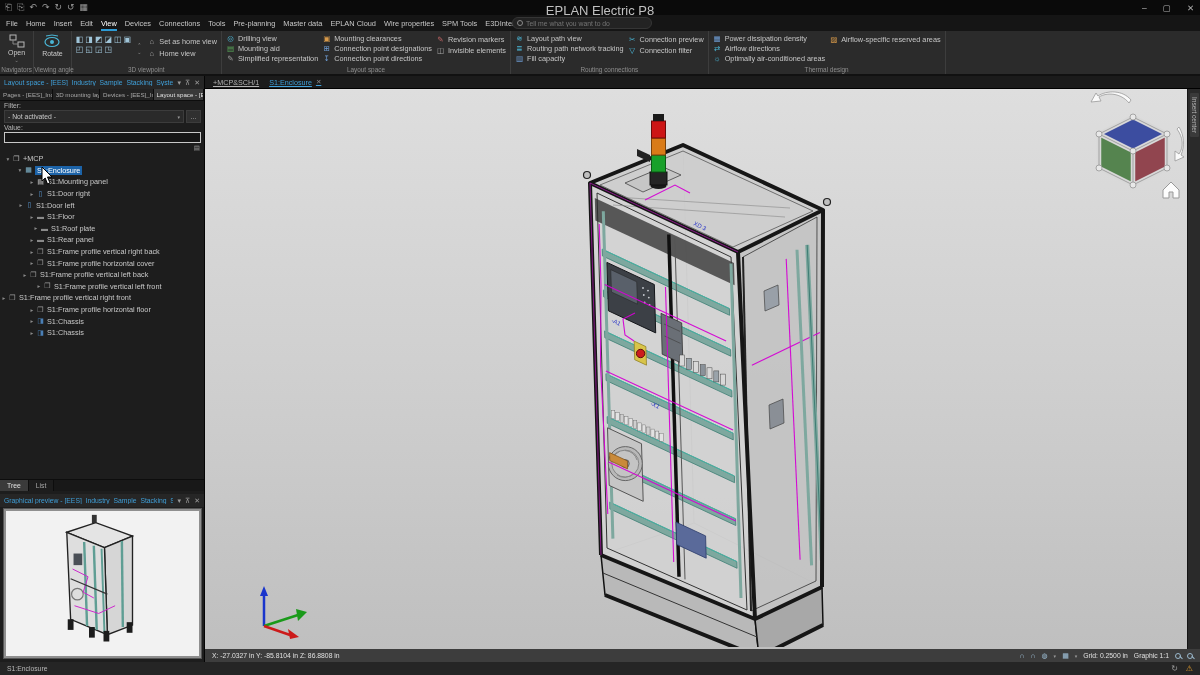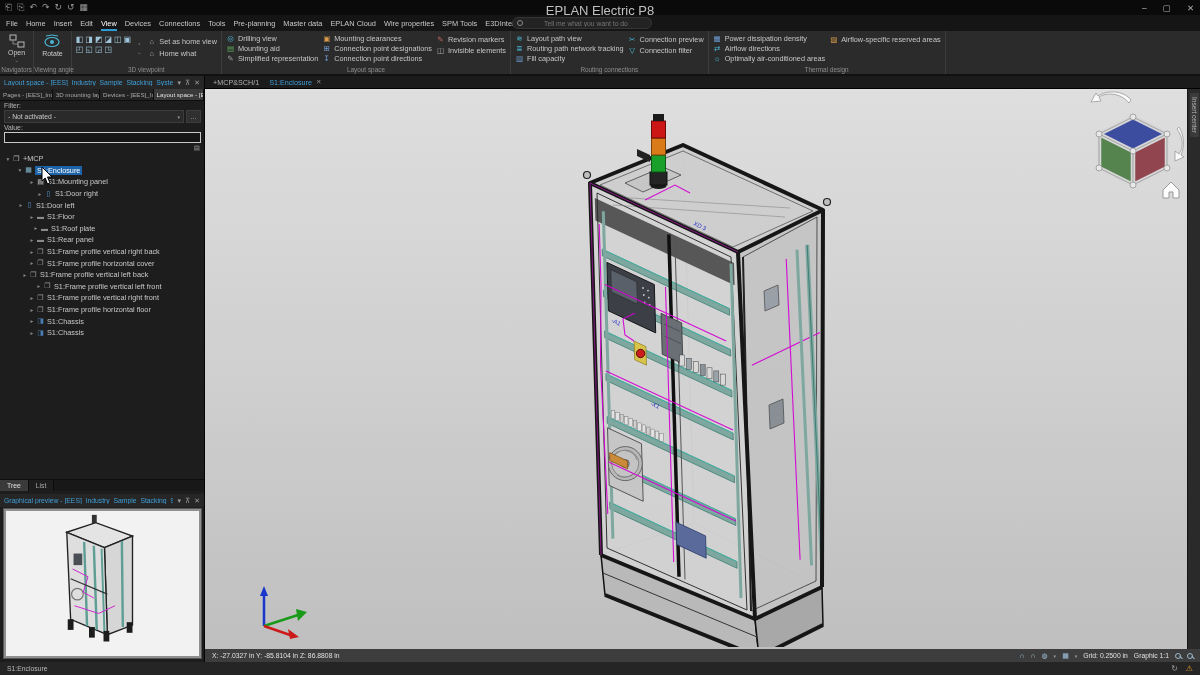--- a/index.html
+++ b/index.html
@@ -12,21 +12,21 @@
   .qa { position:absolute; left:5px; top:1px; display:flex; gap:5px; font-size:9px; color:#9a9a9a; }
   .qa span { line-height:13px; }
   .title-text { position:absolute; left:0; right:0; top:3px; text-align:center; font-size:13px; color:#c0c0c0; }
   .win-controls { position:absolute; right:6px; top:0; display:flex; gap:16px; font-size:8.5px; color:#b0b0b0; height:15px; align-items:center; }
 
   
   .menubar { position:absolute; left:0; top:15px; width:1200px; height:16px; background:#151515; display:flex; align-items:stretch; padding-left:2px; }
   .menu-item { font-size:7.4px; color:#c8c8c8; padding:0 4px; display:flex; align-items:center; position:relative; white-space:nowrap; }
   .menu-item.active { color:#fff; }
   .menu-item.active::after { content:""; position:absolute; left:4px; right:4px; bottom:0; height:2px; background:#2d9bd6; }
-  .tellme { position:absolute; left:512px; top:2px; width:140px; height:12px; background:#232323; border:1px solid #353535; border-radius:6px; display:flex; align-items:center; padding:1px 4px; gap:21px; }
+  .tellme { position:absolute; left:512px; top:2px; width:140px; height:12px; background:#232323; border:1px solid #353535; border-radius:6px; display:flex; align-items:center; padding:1px 4px; gap:3px; }
   .tellme .bulb { width:6px; height:6px; border:1px solid #8a8a8a; border-radius:50%; flex-shrink:0; }
   .tellme input { background:transparent; border:none; outline:none; color:#8a8a8a; font-size:6.8px; width:100%; font-family:"Liberation Sans",sans-serif; }
 
   
   .ribbon { position:absolute; left:0; top:31px; width:1200px; height:45px; background:#2b2b2b; border-bottom:2px solid #111; display:flex; }
   .rgroup { position:relative; height:100%; border-right:1px solid #3d3d3d; padding:3px 4px 11px; display:flex; gap:4px; flex-shrink:0; }
   .rgroup-label { position:absolute; bottom:1px; left:0; right:0; text-align:center; font-size:6.4px; color:#8d8d8d; white-space:nowrap; }
   .bigbtn { display:flex; flex-direction:column; align-items:center; justify-content:flex-start; font-size:7px; color:#cacaca; padding:0 4px; gap:1px; }
   .rcol { display:flex; flex-direction:column; gap:1px; }
   .rbtn { display:flex; align-items:center; gap:3px; font-size:7.3px; color:#c6c6c6; height:10px; white-space:nowrap; }
@@ -64,21 +64,21 @@
   .bottom-tabs { position:absolute; left:0; top:403px; width:100%; height:12px; background:#181818; display:flex; border-top:1px solid #0d0d0d; }
   .btab { font-size:6.8px; color:#a8a8a8; padding:0 7px; display:flex; align-items:center; border-right:1px solid #0d0d0d; background:#1d1d1d; }
   .btab.active { background:#3a3a3a; color:#e0e0e0; }
   .preview-head { position:absolute; left:0; top:418px; width:100%; height:13px; background:#262626; display:flex; align-items:center; padding:0 4px; gap:4px; }
   .preview-body { position:absolute; left:3px; top:432px; width:199px; height:151px; background:#8f8f8f; border:1px solid #555; padding:2px; }
   .preview-inner { width:100%; height:100%; background:#f2f2f2; }
 
   
   .main { position:absolute; left:205px; top:76px; width:995px; height:586px; }
   .doc-tabs { position:absolute; left:0; top:0; width:100%; height:13px; background:#1b1b1b; display:flex; align-items:center; padding-left:8px; gap:10px; border-bottom:1px solid #000; }
-  .doc-tab { font-size:7.2px; color:#b0b0b0; display:flex; align-items:center; gap:4px; }
+  .doc-tab { font-size:7.2px; color:#b0b0b0; display:flex; align-items:center; gap:4px;text-decoration:underline; }
   .doc-tab.active { color:#3f9fd8; }
   .doc-tab .x { color:#8a8a8a; font-size:6.5px; }
   .canvas { position:absolute; left:0; top:13px; width:100%; height:560px; background:linear-gradient(180deg,#dedede 0%,#cecece 55%,#bfbfbf 100%); overflow:hidden; }
   .cab-svg { position:absolute; left:350px; top:16px; }
   .axes-svg { position:absolute; left:45px; top:495px; }
   .cube-wrap { position:absolute; left:878px; top:2px; }
   .insert-strip { position:absolute; right:0; top:0; bottom:0; width:13px; background:#2a2a2a; border-left:1px solid #151515; }
   .insert-tab { margin:4px auto 0; writing-mode:vertical-rl; font-size:6.5px; color:#b8b8b8; background:#3a3a3a; padding:4px 1px; border-radius:1px; }
   .vstatus { position:absolute; left:0; bottom:0; width:100%; height:13px; background:#3d3d3d; display:flex; align-items:center; padding:0 7px; gap:4px; font-size:6.8px; color:#e0e0e0; }
   .vs-right { margin-left:auto; display:flex; align-items:center; gap:6px; }
@@ -186,21 +186,21 @@
         <span>⌃</span>
         <span>⌄</span>
       </div>
       <div class="homecol">
         <div class="rbtn">
           <span class="ric c-gray">⌂</span>
           <span>Set as home view</span>
         </div>
         <div class="rbtn">
           <span class="ric c-gray">⌂</span>
-          <span>Home what</span>
+          <span>Home view</span>
         </div>
       </div>
       <div class="rgroup-label">3D viewpoint</div>
     </div>
 
     <div class="rgroup">
       <div class="rcol">
         <div class="rbtn">
           <span class="ric c-cyan">◎</span>
           <span>Drilling view</span>
@@ -328,21 +328,21 @@
       <div class="trow selected" style="padding-left:16px">
         <span class="caret">▾</span>
         <span class="ticon i-encl">▦</span>
         <span class="tlabel">S1:Enclosure</span>
       </div>
       <div class="trow" style="padding-left:28px">
         <span class="caret">▸</span>
         <span class="ticon i-panel">▤</span>
         <span class="tlabel">S1:Mounting panel</span>
       </div>
-      <div class="trow" style="padding-left:36px">
+      <div class="trow" style="padding-left:28px">
         <span class="caret">▸</span>
         <span class="ticon i-door">▯</span>
         <span class="tlabel">S1:Door right</span>
       </div>
       <div class="trow" style="padding-left:17px">
         <span class="caret">▸</span>
         <span class="ticon i-door">▯</span>
         <span class="tlabel">S1:Door left</span>
       </div>
       <div class="trow" style="padding-left:28px">
@@ -373,21 +373,21 @@
       <div class="trow" style="padding-left:21px">
         <span class="caret">▸</span>
         <span class="ticon i-prof">❒</span>
         <span class="tlabel">S1:Frame profile vertical left back</span>
       </div>
       <div class="trow" style="padding-left:35px">
         <span class="caret">▸</span>
         <span class="ticon i-prof">❒</span>
         <span class="tlabel">S1:Frame profile vertical left front</span>
       </div>
-      <div class="trow" style="padding-left:28px">
+      <div class="trow" style="">
         <span class="caret">▸</span>
         <span class="ticon i-prof">❒</span>
         <span class="tlabel">S1:Frame profile vertical right front</span>
       </div>
       <div class="trow" style="padding-left:28px">
         <span class="caret">▸</span>
         <span class="ticon i-prof">❒</span>
         <span class="tlabel">S1:Frame profile horizontal floor</span>
       </div>
       <div class="trow" style="padding-left:28px">

